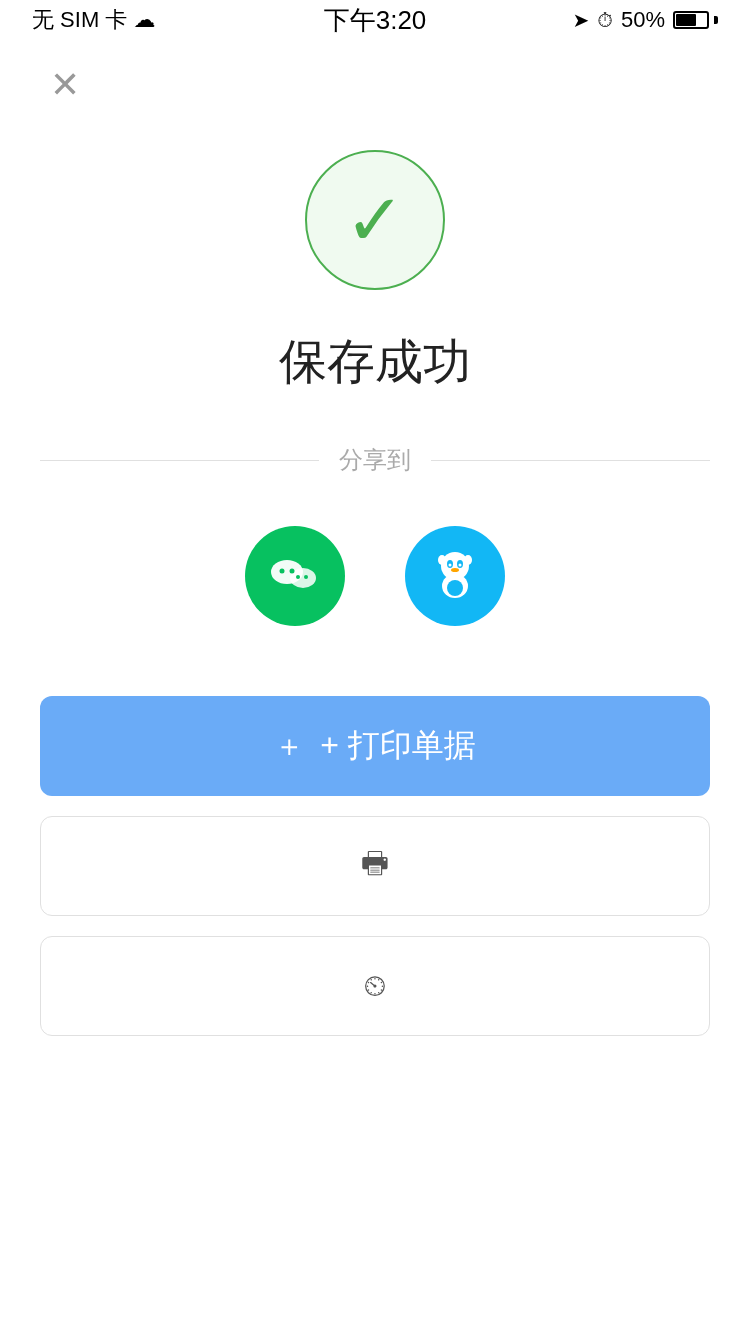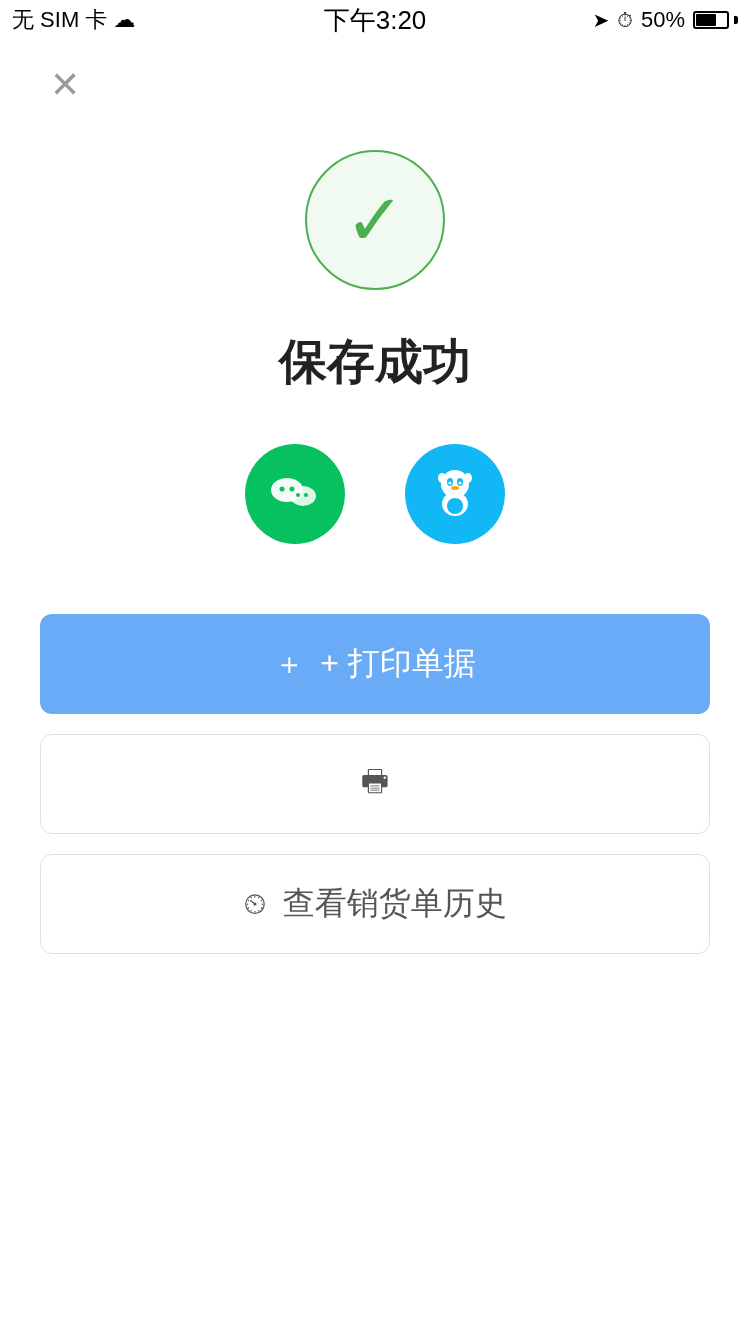--- a/index.html
+++ b/index.html
@@ -14,21 +14,21 @@
     }
 
     
     .status-bar {
       width: 100%;
       height: 40px;
       background: #ffffff;
       display: flex;
       align-items: center;
       justify-content: space-between;
-      padding: 0 12px;
+      padding: 0 32px;
       font-size: 24px;
       font-weight: 500;
     }
     .status-left {
       display: flex;
       align-items: center;
       gap: 8px;
       font-size: 22px;
       color: #000;
     }
@@ -116,21 +116,21 @@
     }
     .check-mark {
       color: #4caf50;
       font-size: 72px;
       line-height: 1;
     }
 
     
     .success-title {
       font-size: 48px;
-      font-weight: 700;
+      font-weight: 400;
       color: #222;
       margin-bottom: 50px;
     }
 
     
     .divider-row {
       width: 100%;
       display: flex;
       align-items: center;
       gap: 20px;
@@ -230,20 +230,25 @@
   <div class="close-btn">
     <span class="close-x">✕</span>
   </div>
 
   <div class="success-circle">
     <span class="check-mark">✓</span>
   </div>
 
   <div class="success-title">保存成功</div>
 
+  <div class="divider-row">
+    <div class="divider-line"></div>
+    <span class="divider-label">分享到</span>
+    <div class="divider-line"></div>
+  </div>
 
   <div class="share-row">
 
     <div class="share-btn share-wechat">
       <svg class="share-icon-svg" viewBox="0 0 60 60" fill="none" xmlns="http://www.w3.org/2000/svg">
 
         <ellipse cx="22" cy="26" rx="16" ry="12" fill="white" opacity="0.95"></ellipse>
         <ellipse cx="38" cy="32" rx="13" ry="10" fill="white" opacity="0.85"></ellipse>
 
         <circle cx="17" cy="25" r="2.5" fill="#07c160"></circle>
@@ -280,16 +285,15 @@
     <span class="btn-icon">＋</span>
     <span>+ 打印单据</span>
   </button>
 
   <button class="action-btn btn-secondary">
     <span class="btn-icon">🖶</span>
   </button>
 
   <button class="action-btn btn-secondary">
     <span class="btn-icon">⏲</span>
-    <span>查看销货单历史</span>
   </button>
 
 </div>
 
 </body></html>

